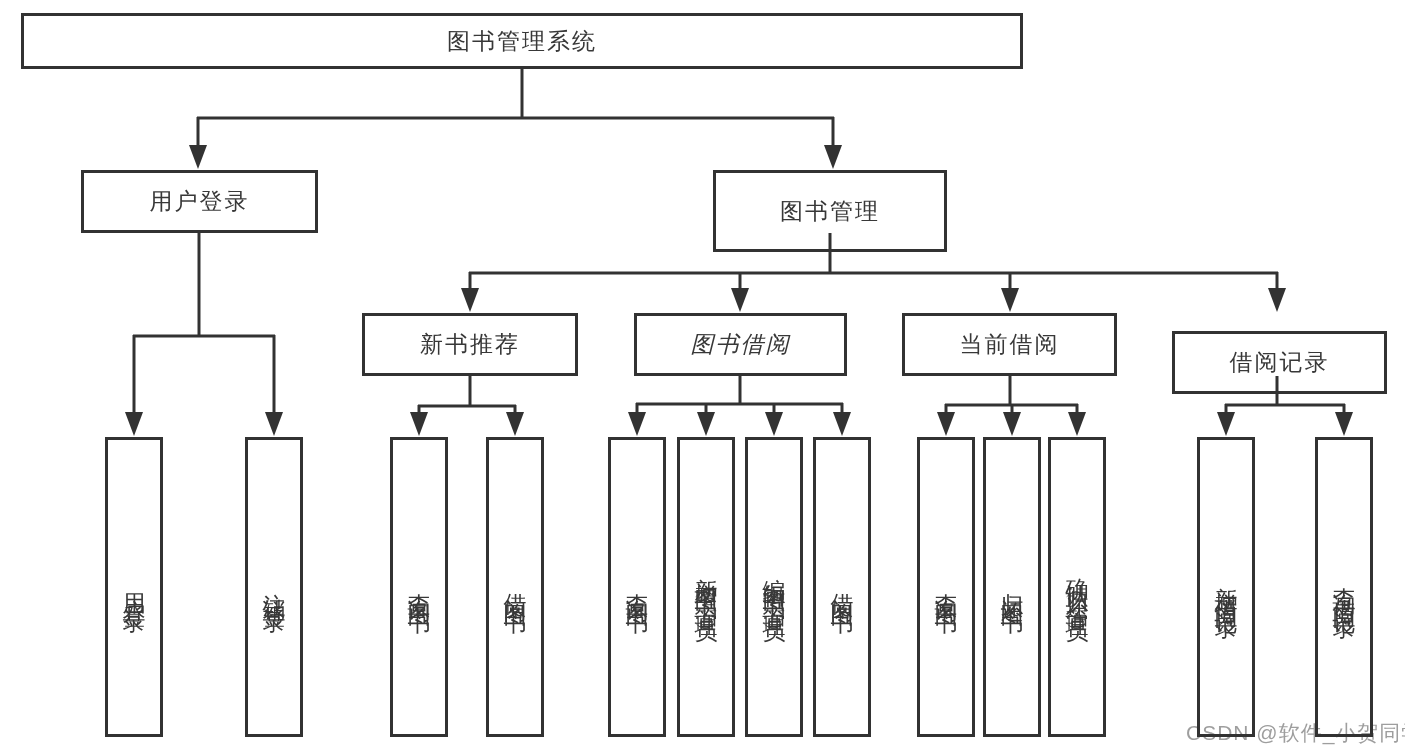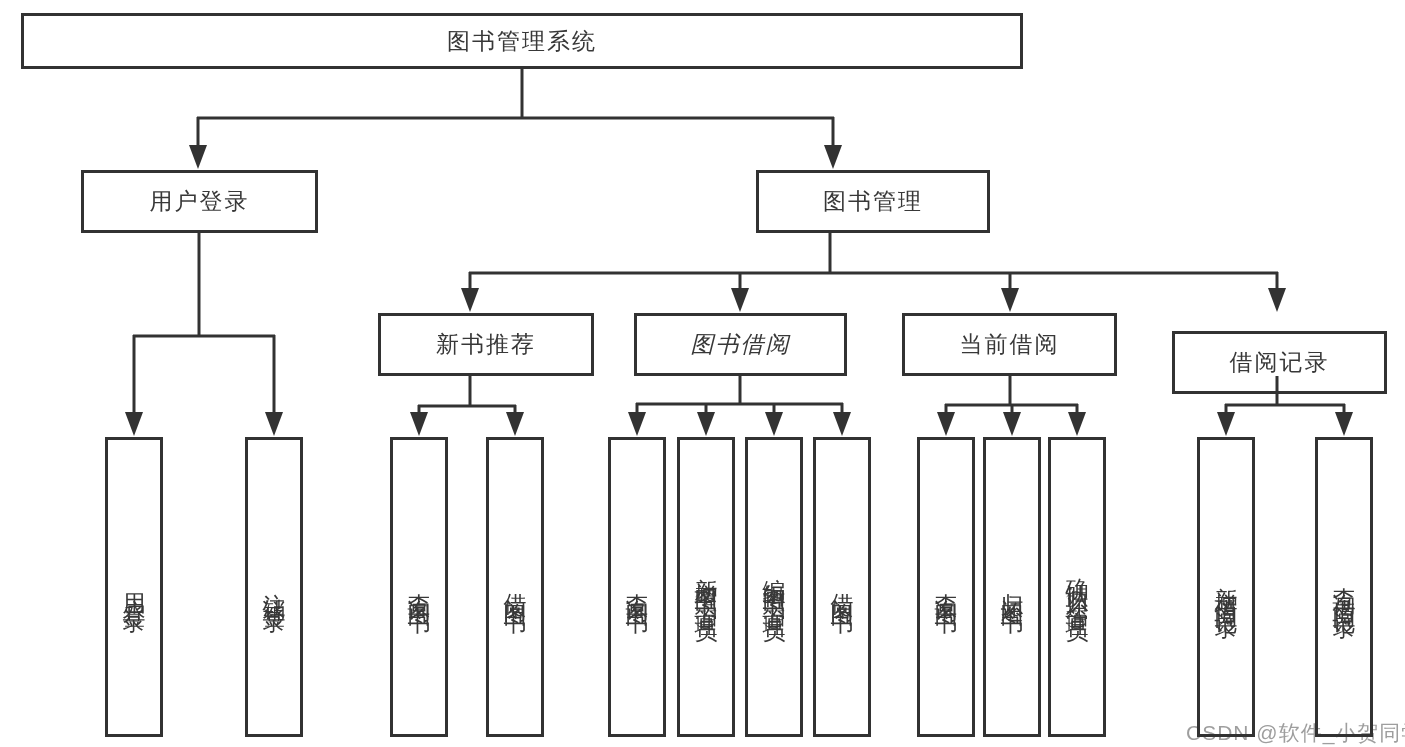--- a/index.html
+++ b/index.html
@@ -135,25 +135,25 @@
     </g>
   </svg>
 
   <div class="box" style="left:21px; top:13px; width:1002px; height:56px;">
     <span class="hlabel">图书管理系统</span>
   </div>
 
   <div class="box" style="left:81px; top:170px; width:237px; height:63px;">
     <span class="hlabel">用户登录</span>
   </div>
-  <div class="box" style="left:756px; top:170px; width:234px; height:63px;">
+  <div class="box" style="left:713px; top:170px; width:234px; height:82px;">
     <span class="hlabel">图书管理</span>
   </div>
 
-  <div class="box" style="left:362px; top:313px; width:216px; height:63px;margin-left:16px;">
+  <div class="box" style="left:362px; top:313px; width:216px; height:63px;">
     <span class="hlabel">新书推荐</span>
   </div>
   <div class="box" style="left:634px; top:313px; width:213px; height:63px;font-style:italic;">
     <span class="hlabel">图书借阅</span>
   </div>
   <div class="box" style="left:902px; top:313px; width:215px; height:63px;">
     <span class="hlabel">当前借阅</span>
   </div>
   <div class="box" style="left:1172px; top:331px; width:215px; height:63px;">
     <span class="hlabel">借阅记录</span>

